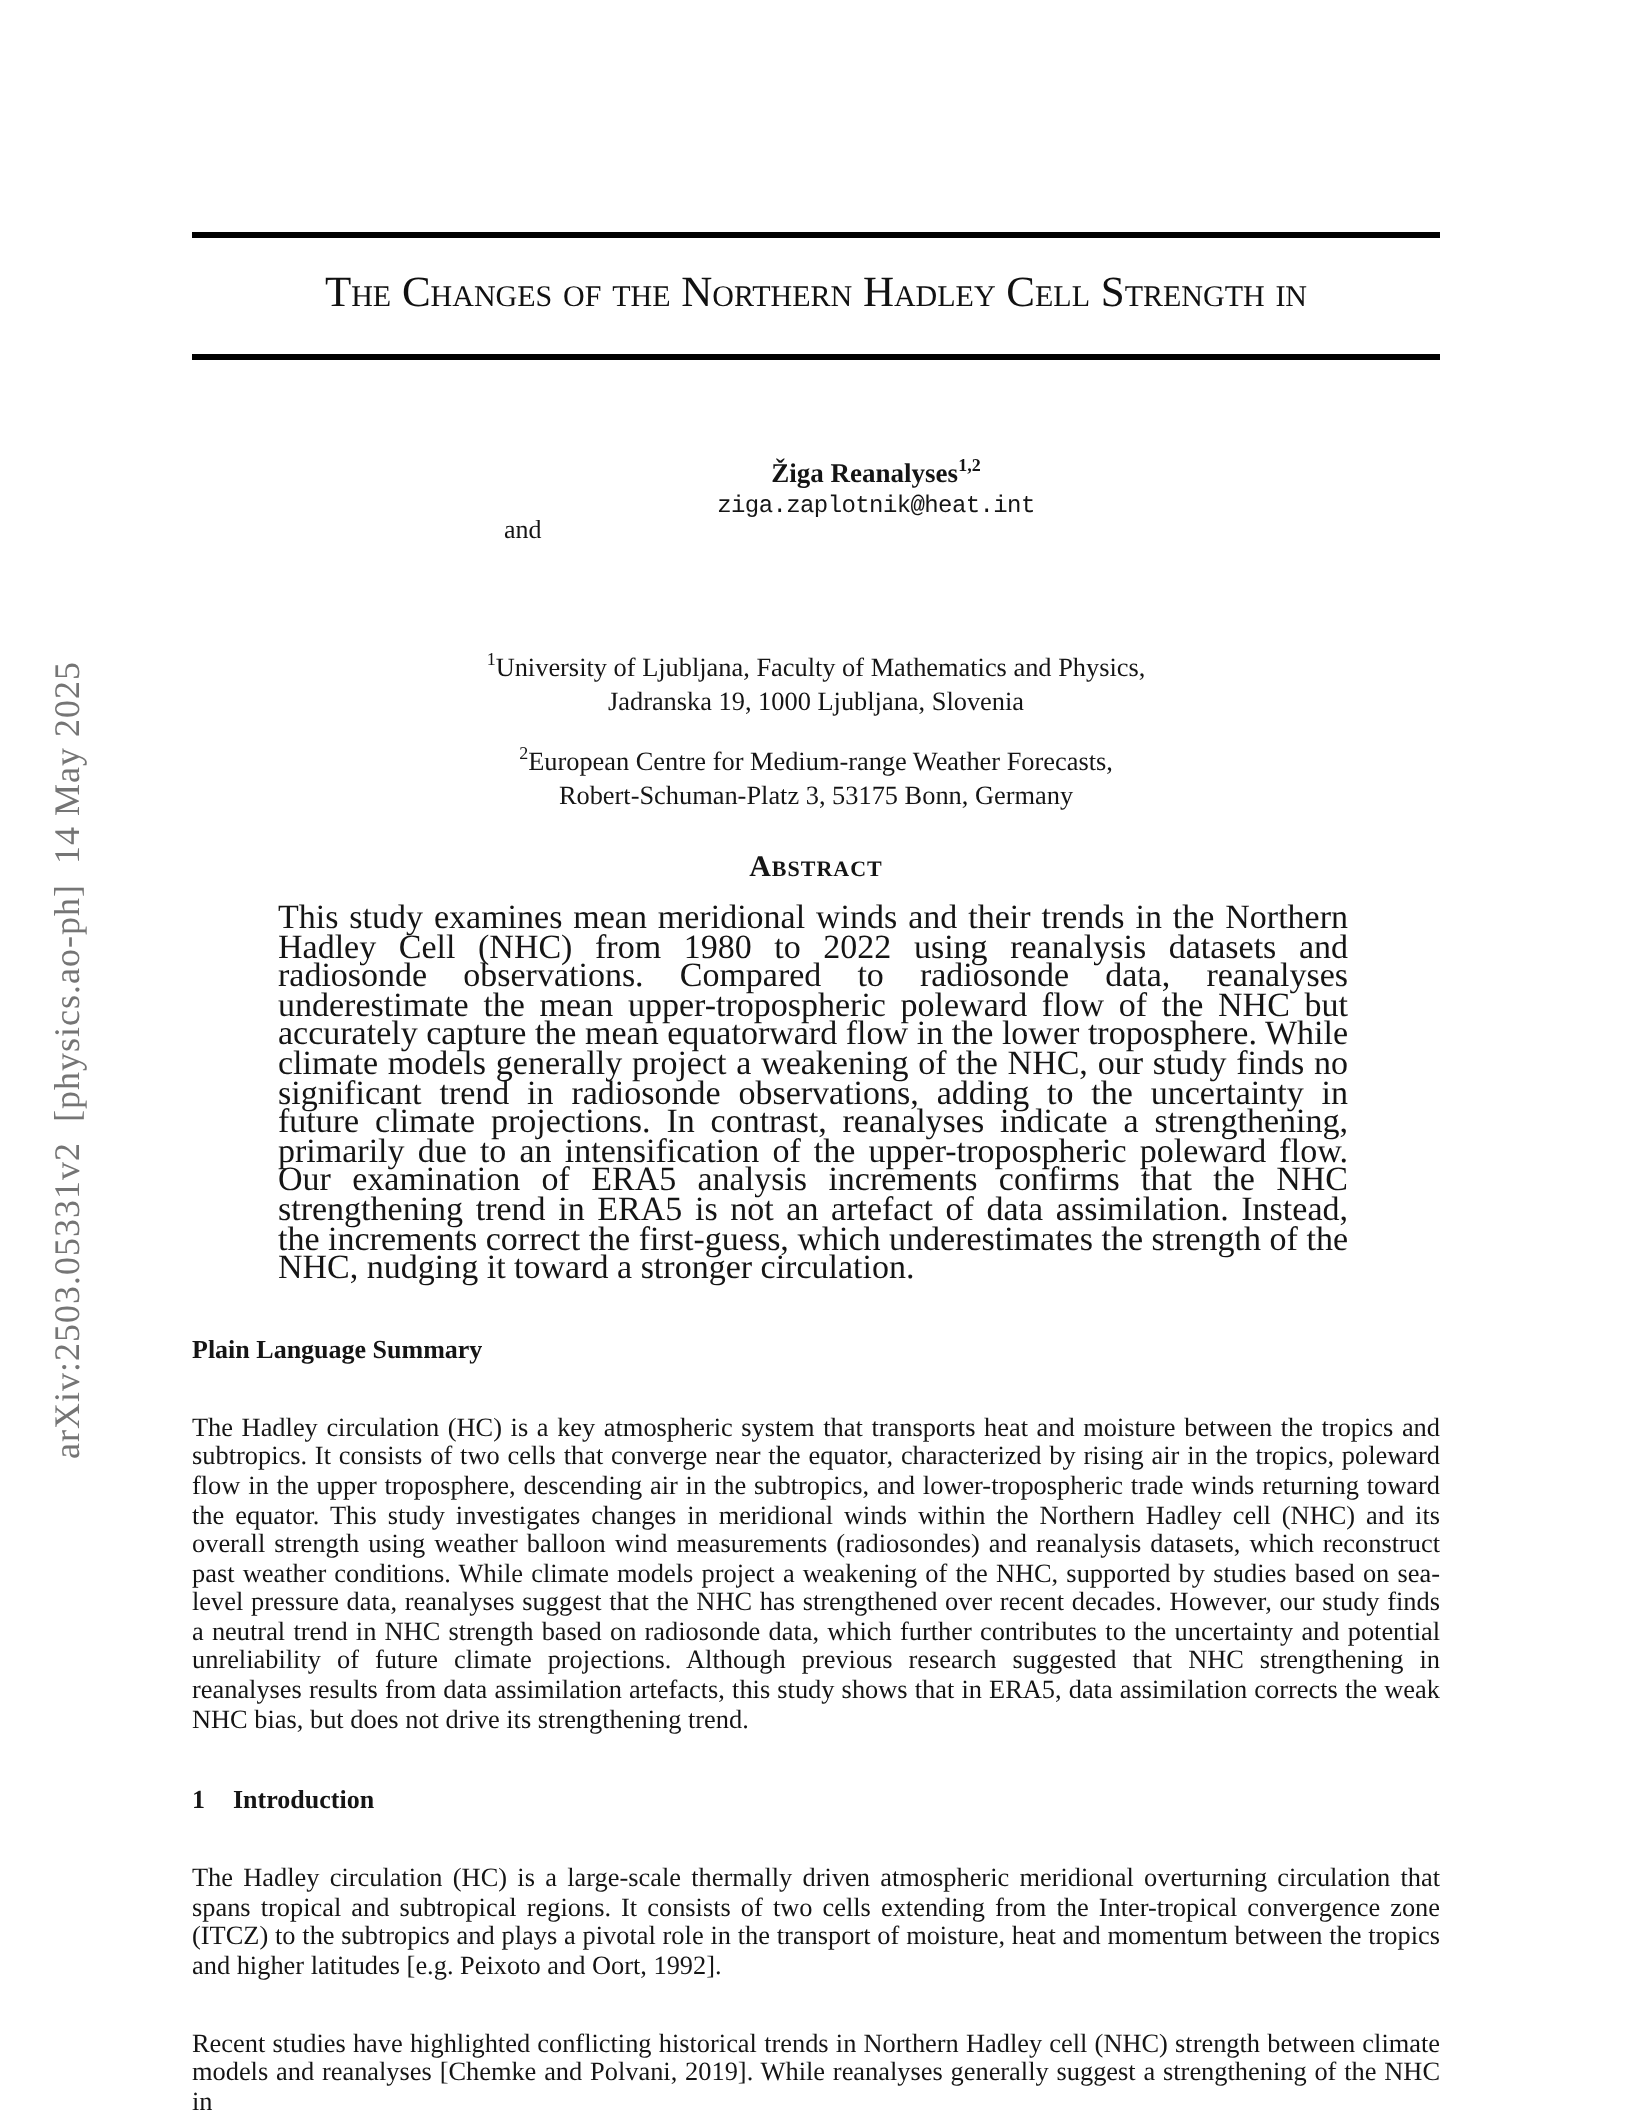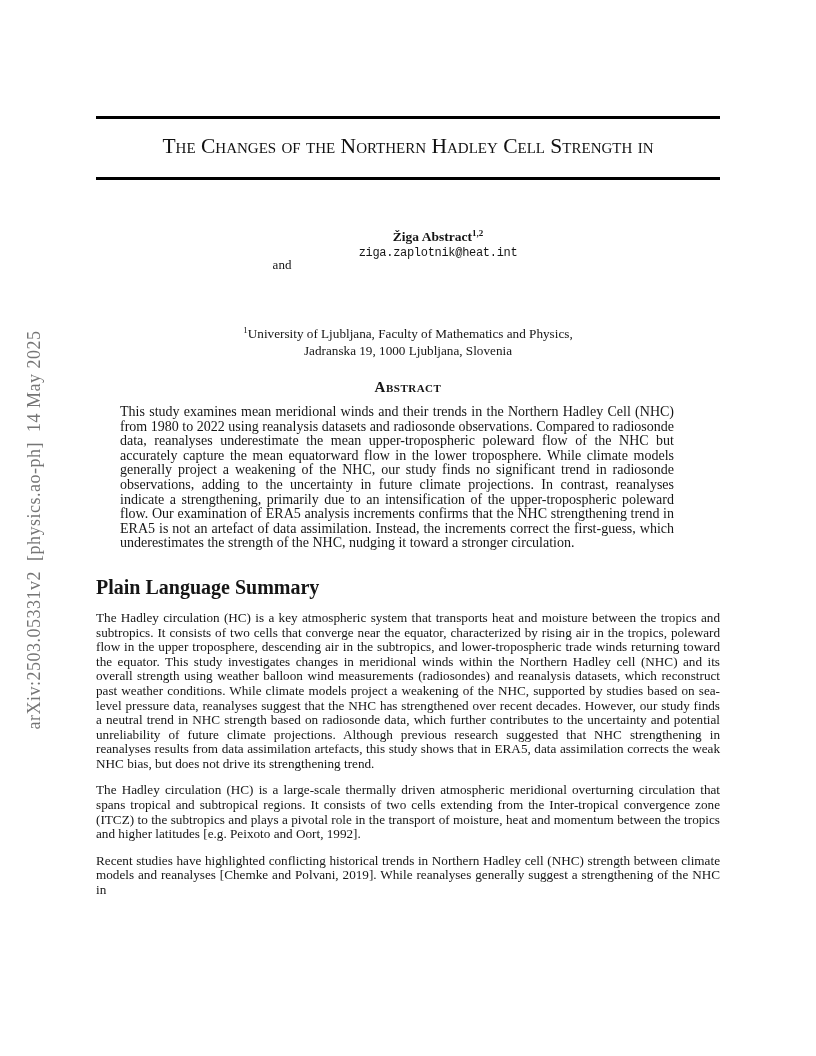--- a/index.html
+++ b/index.html
@@ -68,51 +68,50 @@
   }
   .author-email {
     font-family: "Liberation Mono", "DejaVu Sans Mono", monospace;
     font-size: 12px;
     line-height: 16px;
     letter-spacing: -0.3px;
   }
   .and-sep {
     font-size: 13px;
     width: 60px;
-    text-align: center;
     margin-top: 40px;
   }
   .affils { margin-top: 53px; text-align: center; }
   .affil {
     font-size: 13.2px;
     line-height: 16.5px;
   }
   .affil + .affil { margin-top: 14px; }
   .abstract-head {
     margin-top: 20px;
     text-align: center;
     font-variant: small-caps;
     font-weight: bold;
     font-size: 15px;
     letter-spacing: 0.5px;
   }
   .abstract-body {
-    margin: 9px 46px 0 24px;
-    font-size: 14px;
+    margin: 9px 46px 0 43px;
+    font-size: 17px;
     line-height: 14.6px;
     text-align: justify;
   }
   .section-head {
     margin-top: 25px;
     font-weight: bold;
-    font-size: 20px;
+    font-size: 13px;
   }
   .section-head .sec-num { margin-right: 14px; }
   .body-par {
-    margin-top: 12px;
+    margin-top: 24px;
     font-size: 13.2px;
     line-height: 14.6px;
     text-align: justify;
   }
 </style>
 </head>
 <body>
 
 <div class="page">
 
@@ -122,36 +121,38 @@
 
     <div class="rule rule-top"></div>
 
     <h1 class="paper-title"><span>The Changes of the Northern Hadley Cell Strength in</span><br></h1>
 
     <div class="rule rule-under-title"></div>
 
     <div class="authors-row">
       <div class="and-sep">and</div>
       <div class="author-block">
-        <div class="author-name"><span>Žiga Abstract</span><sup>1,2</sup></div>
+        <div class="author-name"><span>Žiga Reanalyses</span><sup>1,2</sup></div>
         <div class="author-email">ziga.zaplotnik@heat.int</div>
       </div>
     </div>
 
     <div class="affils">
       <div class="affil"><sup>1</sup><span>University of Ljubljana, Faculty of Mathematics and Physics,</span><br><span>Jadranska 19, 1000 Ljubljana, Slovenia</span></div>
+      <div class="affil"><sup>2</sup><span>European Centre for Medium-range Weather Forecasts,</span><br><span>Robert-Schuman-Platz 3, 53175 Bonn, Germany</span></div>
     </div>
 
     <div class="abstract-head">Abstract</div>
 
     <p class="abstract-body">This study examines mean meridional winds and their trends in the Northern Hadley Cell (NHC) from 1980 to 2022 using reanalysis datasets and radiosonde observations. Compared to radiosonde data, reanalyses underestimate the mean upper-tropospheric poleward flow of the NHC but accurately capture the mean equatorward flow in the lower troposphere. While climate models generally project a weakening of the NHC, our study finds no significant trend in radiosonde observations, adding to the uncertainty in future climate projections. In contrast, reanalyses indicate a strengthening, primarily due to an intensification of the upper-tropospheric poleward flow. Our examination of ERA5 analysis increments confirms that the NHC strengthening trend in ERA5 is not an artefact of data assimilation. Instead, the increments correct the first-guess, which underestimates the strength of the NHC, nudging it toward a stronger circulation.</p>
 
     <h2 class="section-head">Plain Language Summary</h2>
 
     <p class="body-par">The Hadley circulation (HC) is a key atmospheric system that transports heat and moisture between the tropics and subtropics. It consists of two cells that converge near the equator, characterized by rising air in the tropics, poleward flow in the upper troposphere, descending air in the subtropics, and lower-tropospheric trade winds returning toward the equator. This study investigates changes in meridional winds within the Northern Hadley cell (NHC) and its overall strength using weather balloon wind measurements (radiosondes) and reanalysis datasets, which reconstruct past weather conditions. While climate models project a weakening of the NHC, supported by studies based on sea-level pressure data, reanalyses suggest that the NHC has strengthened over recent decades. However, our study finds a neutral trend in NHC strength based on radiosonde data, which further contributes to the uncertainty and potential unreliability of future climate projections. Although previous research suggested that NHC strengthening in reanalyses results from data assimilation artefacts, this study shows that in ERA5, data assimilation corrects the weak NHC bias, but does not drive its strengthening trend.</p>
 
+    <h2 class="section-head"><span class="sec-num">1</span><span>Introduction</span></h2>
 
     <p class="body-par">The Hadley circulation (HC) is a large-scale thermally driven atmospheric meridional overturning circulation that spans tropical and subtropical regions. It consists of two cells extending from the Inter-tropical convergence zone (ITCZ) to the subtropics and plays a pivotal role in the transport of moisture, heat and momentum between the tropics and higher latitudes [e.g. Peixoto and Oort, 1992].</p>
 
     <p class="body-par">Recent studies have highlighted conflicting historical trends in Northern Hadley cell (NHC) strength between climate models and reanalyses [Chemke and Polvani, 2019]. While reanalyses generally suggest a strengthening of the NHC in</p>
 
   </div>
 </div>
 
 </body></html>

